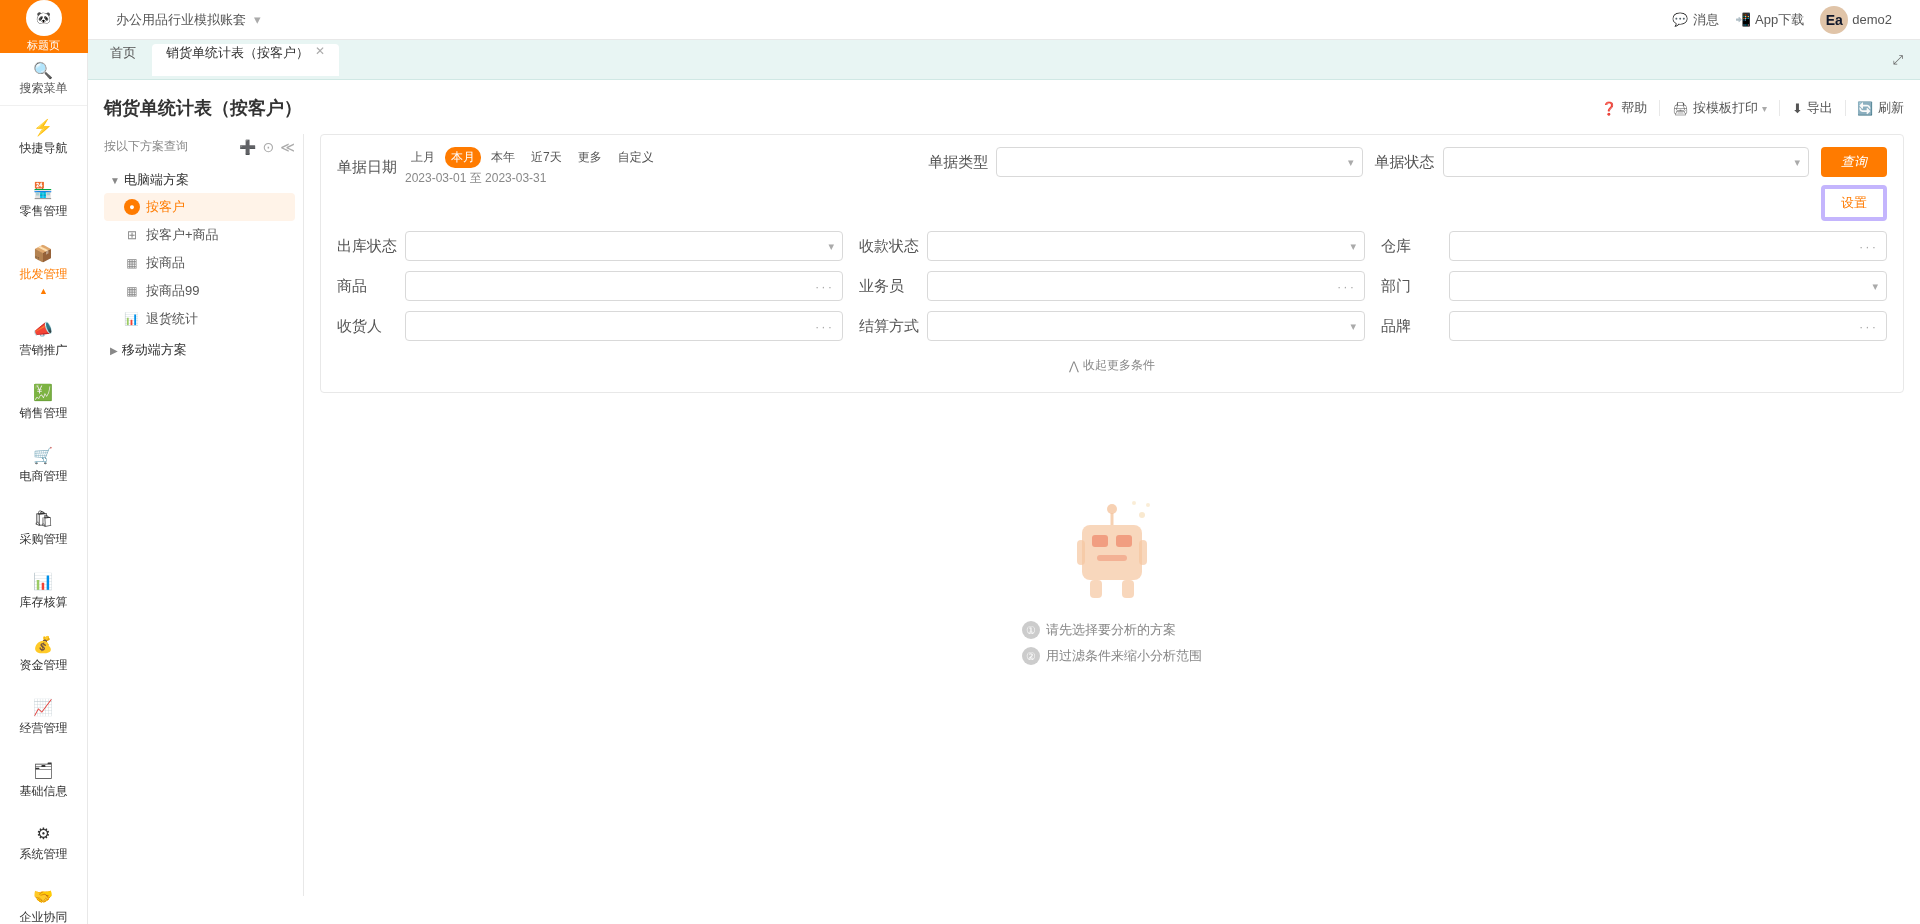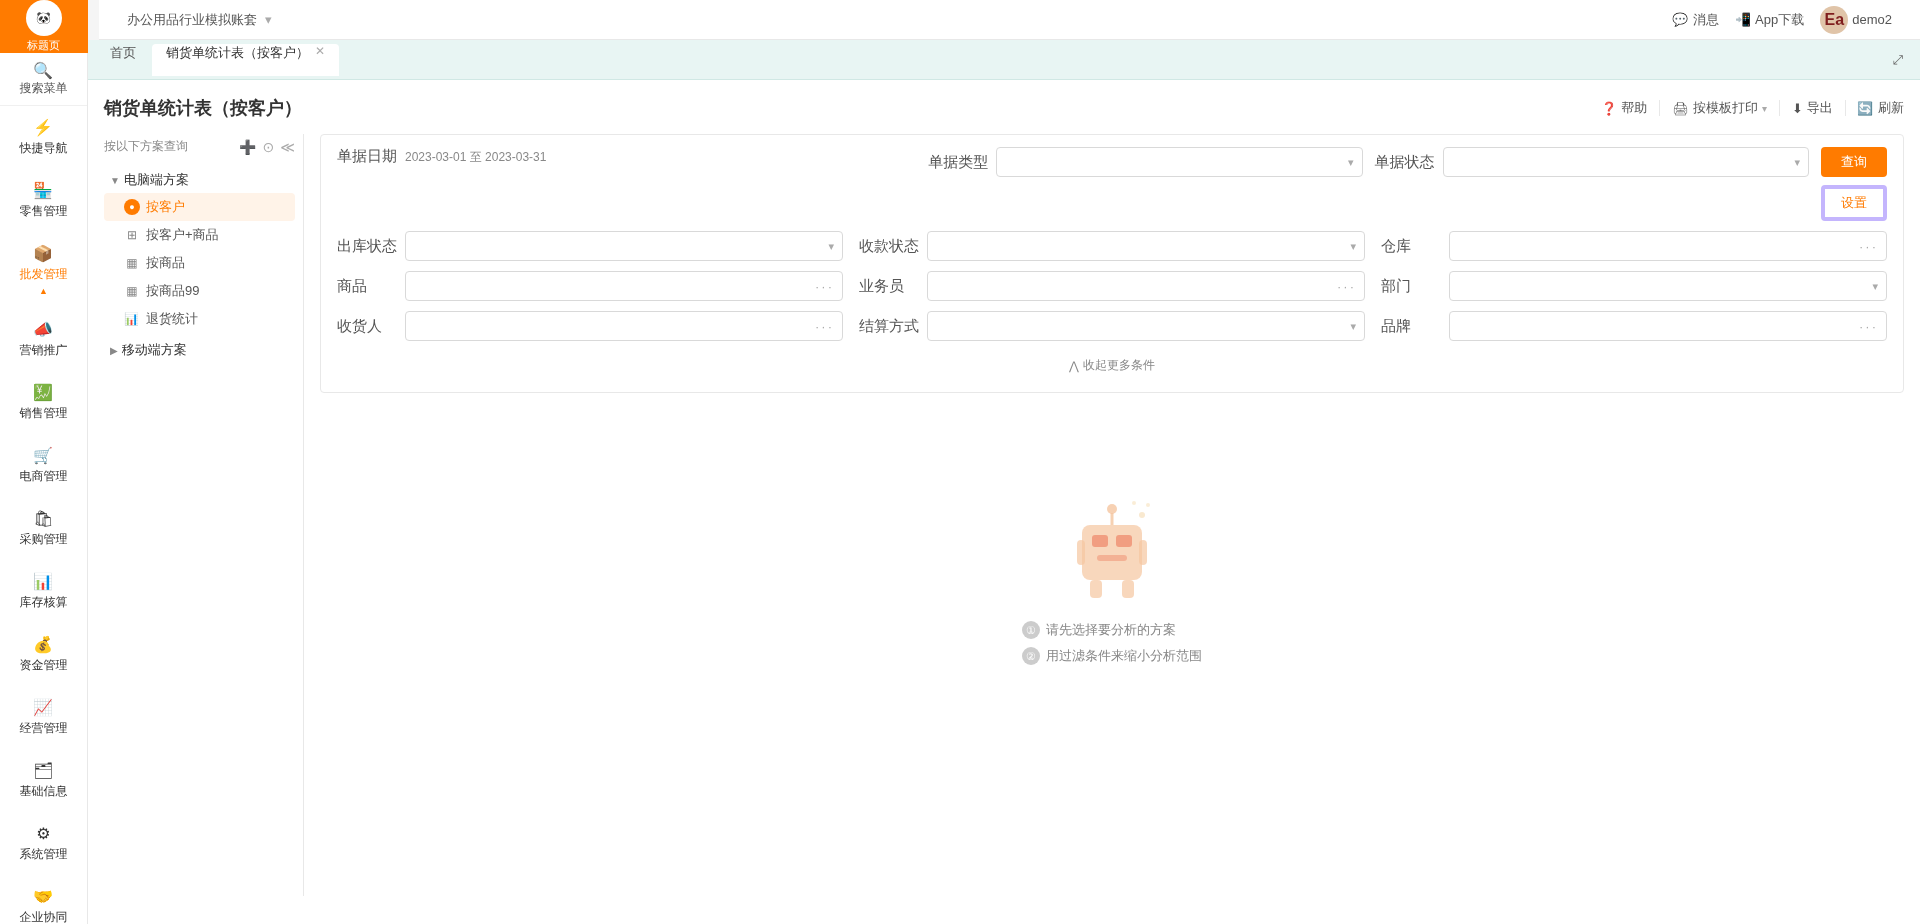--- a/index.html
+++ b/index.html
@@ -13,21 +13,21 @@
     .sidebar-logo .logo-text { color: #fff; font-size: 11px; margin-top: 2px; }
     .sidebar-search { padding: 8px 0; width: 100%; text-align: center; cursor: pointer; color: #555; font-size: 12px; border-bottom: 1px solid #f0f0f0; }
     .sidebar-nav-item { width: 100%; padding: 12px 0; text-align: center; cursor: pointer; color: #333; font-size: 12px; display: flex; flex-direction: column; align-items: center; gap: 3px; }
     .sidebar-nav-item .nav-icon { font-size: 16px; }
     .sidebar-nav-item.active { color: #ff7b00; }
 
     
     .main { flex: 1; display: flex; flex-direction: column; overflow: hidden; }
 
     
-    .top-header { height: 40px; background: #fff; display: flex; align-items: center; justify-content: space-between; padding: 0 28px; border-bottom: 1px solid #e8e8e8; margin-left: 11px; }
+    .top-header { height: 40px; background: #fff; display: flex; align-items: center; justify-content: space-between; padding: 0 28px; border-bottom: 1px solid #e8e8e8; }
     .top-header-left { display: flex; align-items: center; gap: 8px; color: #555; font-size: 13px; }
     .top-header-right { display: flex; align-items: center; gap: 16px; }
     .header-action { display: flex; align-items: center; gap: 4px; cursor: pointer; color: #555; font-size: 13px; }
     .avatar { width: 28px; height: 28px; border-radius: 50%; background: #e0c4a8; display: flex; align-items: center; justify-content: center; overflow: hidden; }
 
     
     .tab-bar { height: 40px; background: #e8f5f3; display: flex; align-items: center; padding: 0 8px; gap: 2px; border-bottom: 1px solid #d0e8e4; }
     .tab { height: 32px; padding: 0 14px; display: flex; align-items: flex-start; gap: 6px; cursor: pointer; border-radius: 4px 4px 0 0; font-size: 13px; color: #555; }
     .tab.home { background: transparent; }
     .tab.active { background: #fff; color: #333; font-weight: 500; }
@@ -35,21 +35,21 @@
     .tab-expand { margin-left: auto; width: 28px; height: 28px; display: flex; align-items: center; justify-content: center; cursor: pointer; color: #666; }
 
     
     .content { flex: 1; background: #fff; overflow-y: auto; padding: 16px; }
 
     
     .page-title-row { display: flex; align-items: center; justify-content: space-between; margin-bottom: 14px; }
     .page-title { font-size: 18px; font-weight: 600; color: #333; }
     .page-actions { display: flex; align-items: center; gap: 12px; }
     .page-action-btn { display: flex; align-items: center; gap: 4px; cursor: pointer; color: #555; font-size: 13px; }
-    .btn-query { background: #ff7b00; color: #fff; border: none; padding: 6px 4px; border-radius: 4px; cursor: pointer; font-size: 13px; }
+    .btn-query { background: #ff7b00; color: #fff; border: none; padding: 6px 4px; border-radius: 4px; cursor: pointer; font-size: 13px; font-style: italic; }
     .btn-settings { background: #fff; color: #ff7b00; border: 4px solid #c4b5fd; padding: 5px 16px; border-radius: 4px; cursor: pointer; font-size: 13px; margin-top: 4px; }
 
     
     .two-panel { display: flex; gap: 0; height: calc(100% - 50px); }
 
     
     .left-panel { width: 200px; min-width: 200px; border-right: 1px solid #e8e8e8; padding-right: 8px; }
     .left-panel-header { display: flex; align-items: center; gap: 6px; margin-bottom: 8px; padding: 4px 0; color: #555; font-size: 13px; }
     .left-panel-header .panel-title { flex: 1; font-size: 12px; color: #888; }
     .panel-action-icon { cursor: pointer; color: #aaa; font-size: 14px; }
@@ -189,21 +189,21 @@
       <div class="header-action">
         <span>💬</span>
         <span>消息</span>
       </div>
       <div class="header-action">
         <span>📲</span>
         <span>App下载</span>
       </div>
       <div class="header-action">
         <div class="avatar">
-          <span style="font-size:16px;color:#7f1d1d;font-weight:bold">Ea</span>
+          <span style="font-size:14px;color:#0f172a;font-weight:bold">Ea</span>
         </div>
         <span>demo2</span>
       </div>
     </div>
   </div>
 
   <div class="tab-bar">
     <div class="tab home">
       <span>首页</span>
     </div>
@@ -293,20 +293,28 @@
 
       <div class="right-panel">
 
         <div class="filter-form">
 
           <div style="display:flex;gap:12px;margin-bottom:10px;align-items:flex-start">
 
             <div class="filter-item" style="flex:2">
               <span class="filter-label">单据日期</span>
               <div style="flex:1">
+                <div class="date-tabs">
+                  <span class="date-tab">上月</span>
+                  <span class="date-tab active">本月</span>
+                  <span class="date-tab">本年</span>
+                  <span class="date-tab">近7天</span>
+                  <span class="date-tab">更多</span>
+                  <span class="date-tab">自定义</span>
+                </div>
                 <div class="date-value">2023-03-01 至 2023-03-31</div>
               </div>
             </div>
 
             <div class="filter-item" style="flex:1.5">
               <span class="filter-label">单据类型</span>
               <div class="filter-input">
                 <span class="placeholder"></span>
                 <span class="chevron">▾</span>
               </div>

